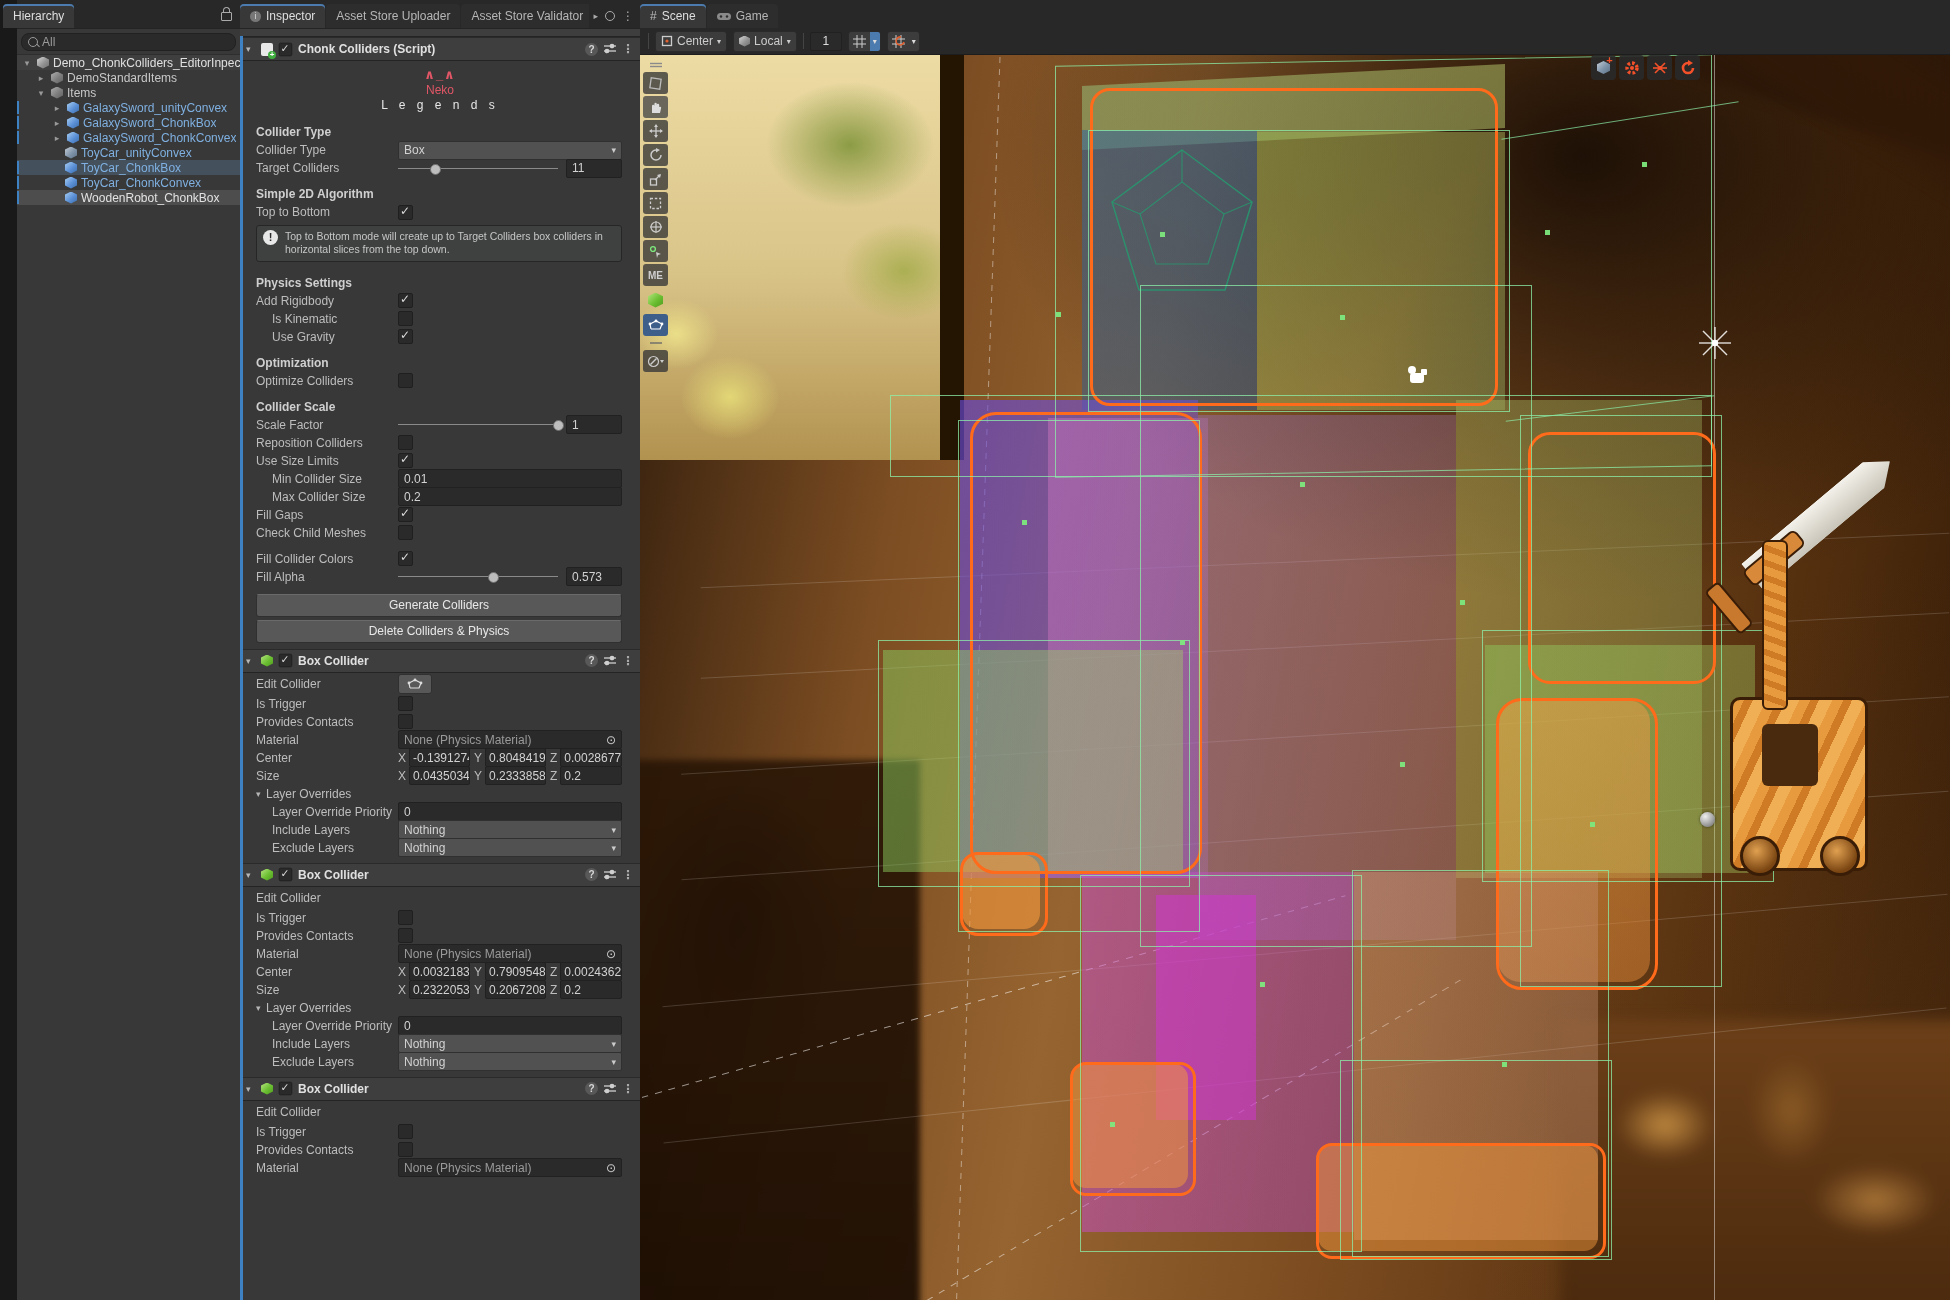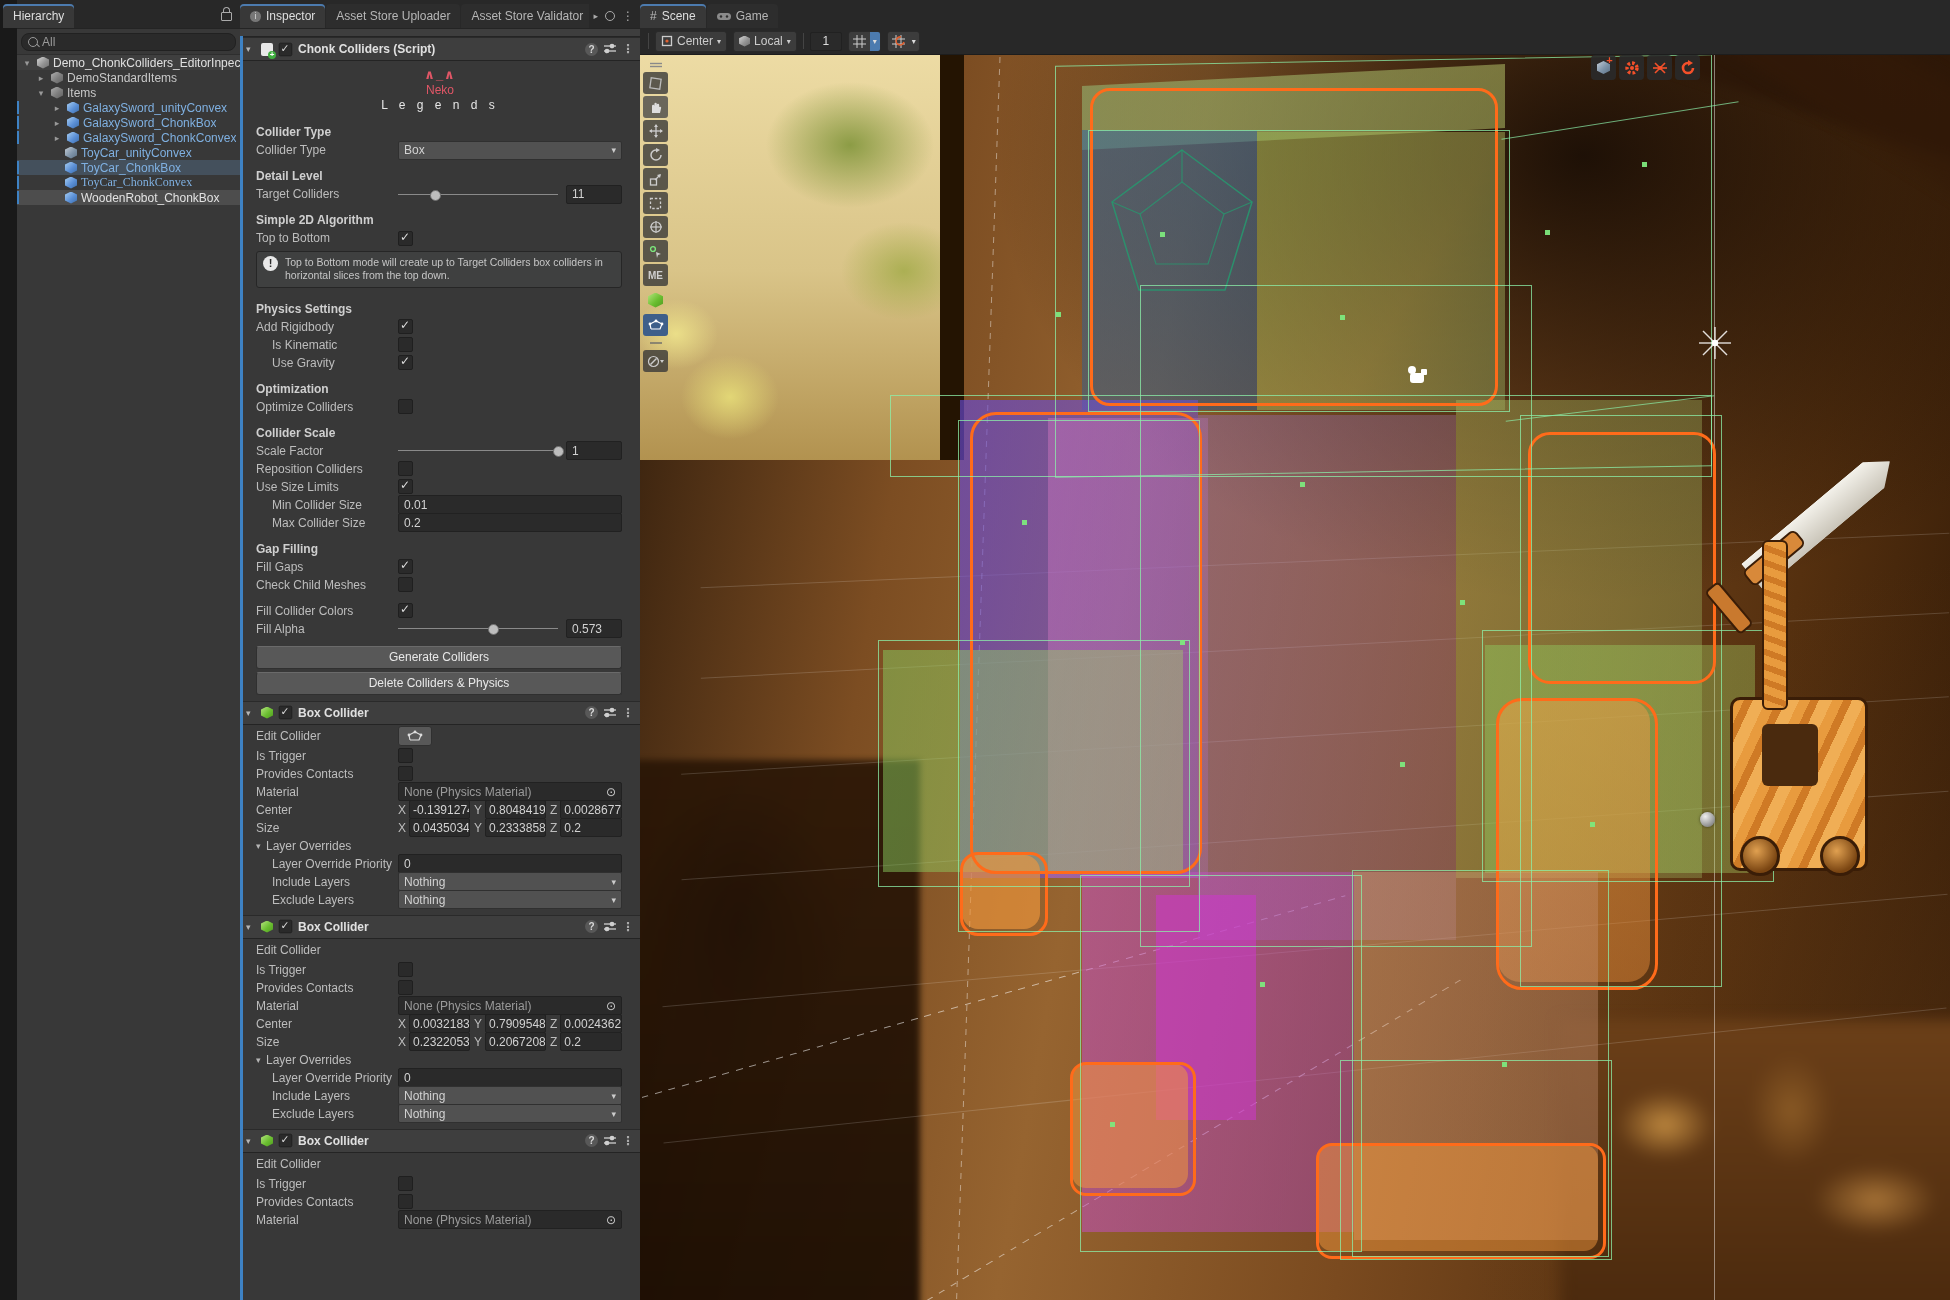--- a/index.html
+++ b/index.html
@@ -171,21 +171,21 @@
     <div class="hrow ind2 pf" style="padding-left:48px;">
       <span class="cube steel"></span>
       <span class="lab">ToyCar_unityConvex</span>
       <span class="chev">›</span>
     </div>
     <div class="hrow ind2 pf bar sel-blue" style="padding-left:48px;">
       <span class="cube"></span>
       <span class="lab">ToyCar_ChonkBox</span>
       <span class="chev">›</span>
     </div>
-    <div class="hrow ind2 pf bar" style="padding-left:48px;font-family:Liberation Serif, serif;">
+    <div class="hrow ind2 pf bar" style="padding-left:48px;">
       <span class="cube"></span>
       <span class="lab">ToyCar_ChonkConvex</span>
     </div>
     <div class="hrow ind2 bar sel-gray" style="padding-left:48px;text-align:right;">
       <span class="cube"></span>
       <span class="lab">WoodenRobot_ChonkBox</span>
     </div>
   </div>
 
   <div class="panel" id="inspector">
@@ -243,21 +243,20 @@
       <div class="row">
         <span class="lbl">Collider Type</span>
         <div class="ctrl">
             <div class="drop" style="flex:1">
           <span>Box</span>
               <span class="dv">▾</span>
             </div>
           </div>
       </div>
 
-      <div class="hdr">Detail Level</div>
       <div class="row">
         <span class="lbl">Target Colliders</span>
         <div class="ctrl">
           <div class="slider">
               <span class="thumb" style="left:20%"></span>
             </div>
           <div class="field valbox">
               <span>11</span>
             </div>
         </div>
@@ -338,21 +337,20 @@
         </div>
       <div class="row">
           <span class="lbl ind">Max Collider Size</span>
         <div class="ctrl">
             <div class="field" style="flex:1">
               <span>0.2</span>
             </div>
           </div>
         </div>
 
-      <div class="hdr">Gap Filling</div>
       <div class="row">
           <span class="lbl">Fill Gaps</span>
         <div class="ctrl">
             <span class="check checked"></span>
           </div>
         </div>
 
       <div class="row">
           <span class="lbl">Check Child Meshes</span>
         <div class="ctrl">

